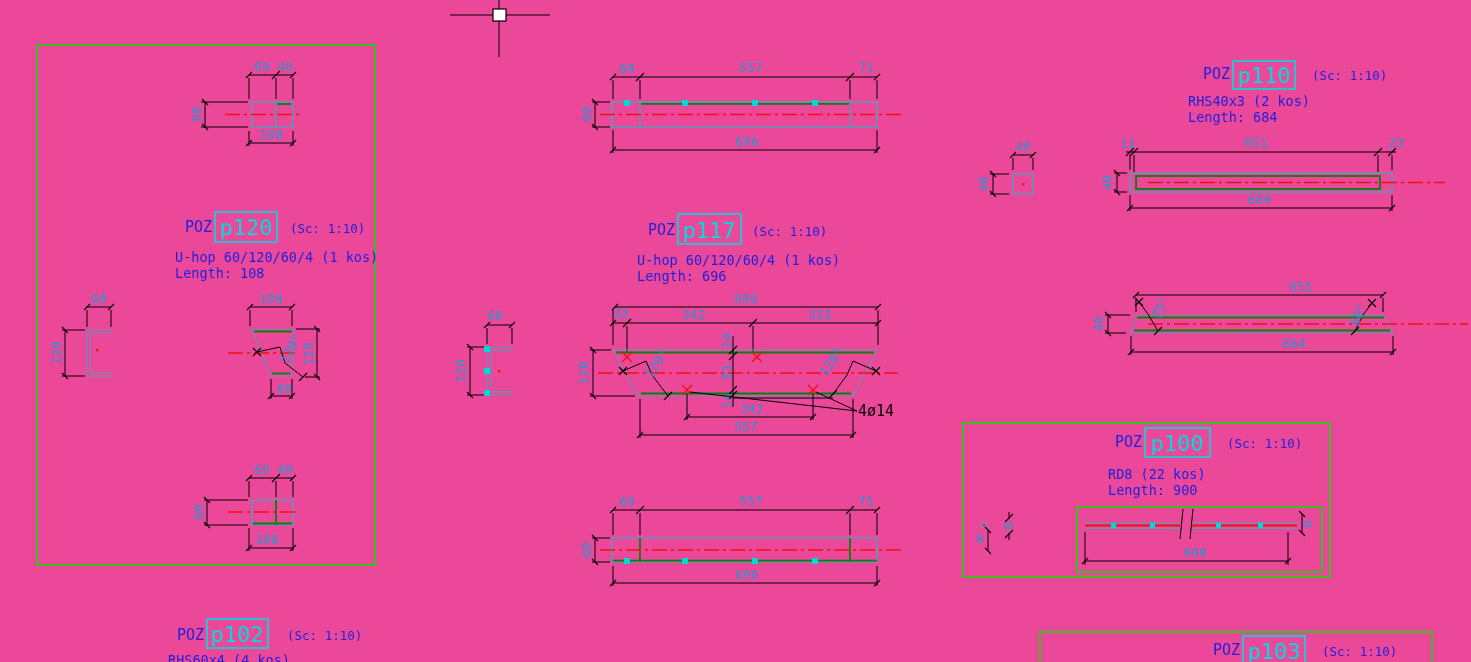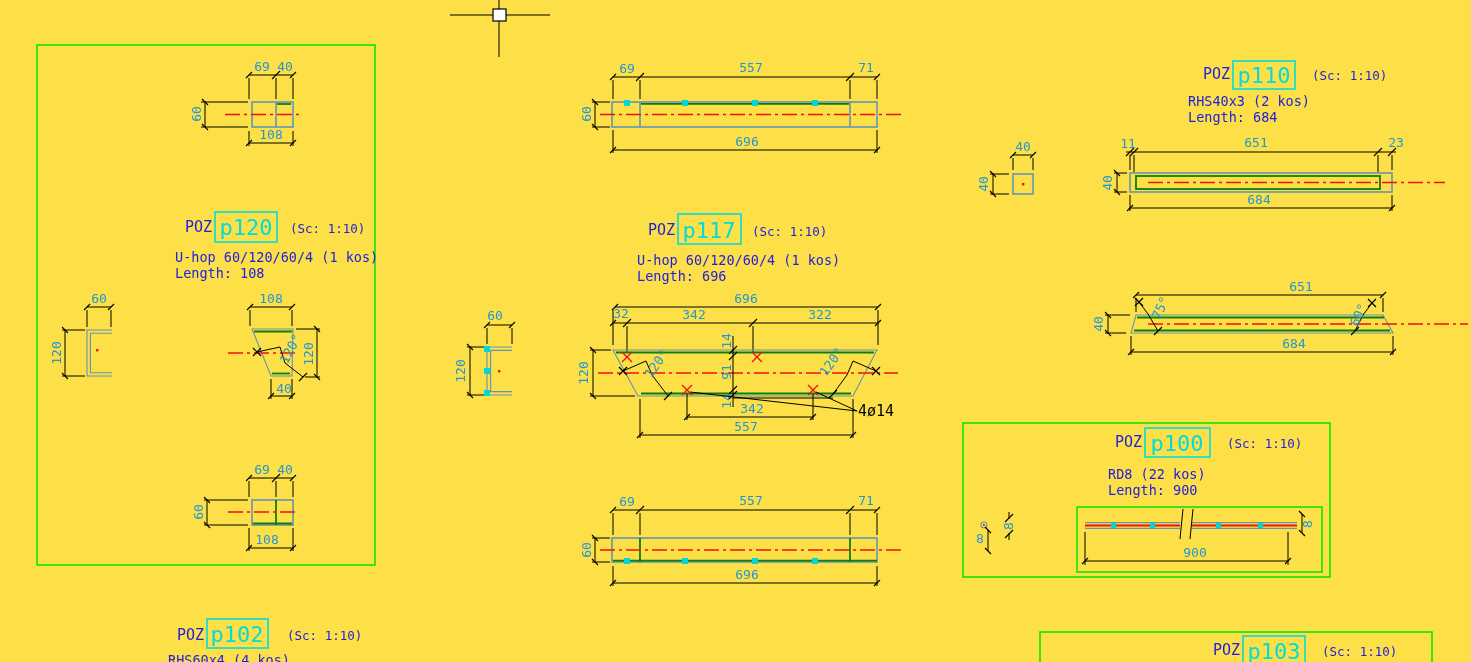--- a/index.html
+++ b/index.html
@@ -1,16 +1,16 @@
 <!DOCTYPE html>
 <html><head>
 <meta charset="utf-8">
 <style>
   html,body{margin:0;padding:0;background:#fff;}
-  .canvas{position:relative;width:1471px;height:662px;background:#fde047;overflow:hidden;text-align:right;}
+  .canvas{position:relative;width:1471px;height:662px;background:#ec4899;overflow:hidden;text-align:right;}
   svg{position:absolute;top:0;left:0;display:block;}
   svg text{font-family:"DejaVu Sans Mono","Liberation Mono",monospace;}
   .ol{stroke:#6394b4;stroke-width:1.6;fill:none}
   .ol2{stroke:#6394b4;stroke-width:1.1;fill:none}
   .dm{stroke:#000;stroke-width:1;fill:none}
   .tick{stroke:#000;stroke-width:1.1;fill:none}
   .bx{stroke:#000;stroke-width:1.2;fill:none}
   .gr{stroke:#00e400;stroke-width:1.5;fill:none}
   .dg{stroke:#0c7e0c;stroke-width:1.8;fill:none}
   .rd{stroke:#ef1010;stroke-width:1.3;fill:none}

